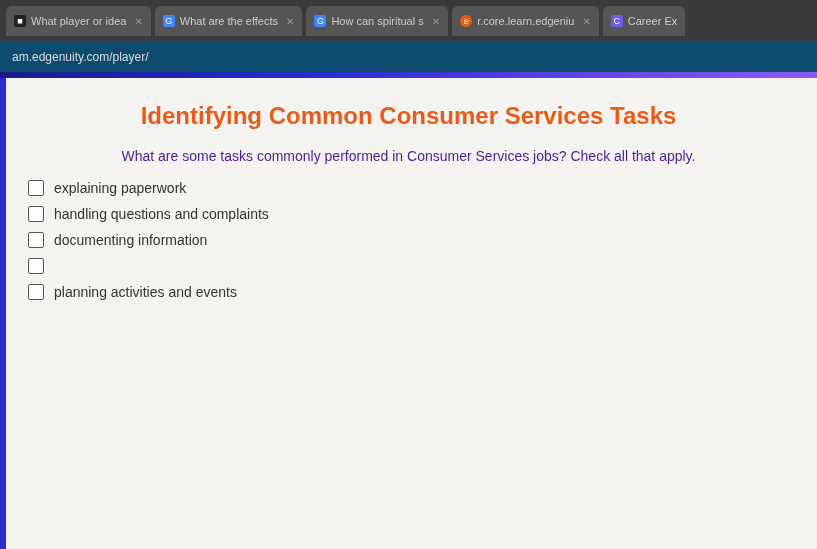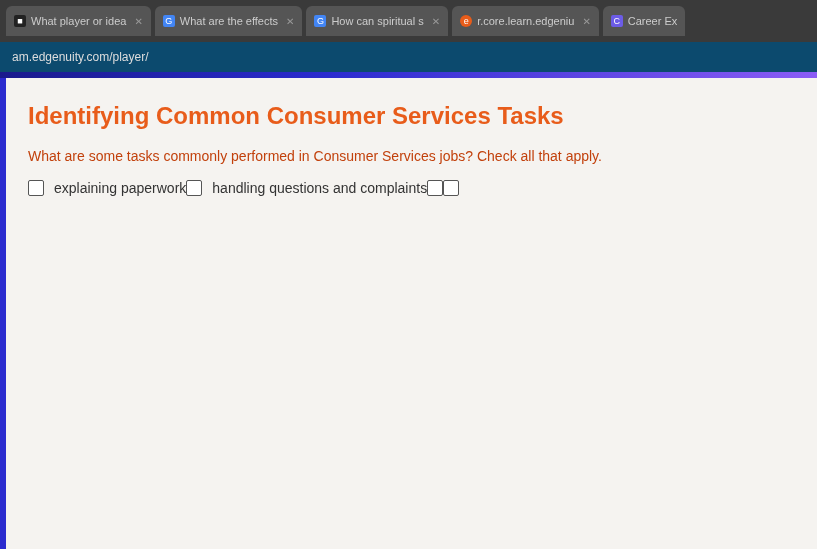--- a/index.html
+++ b/index.html
@@ -81,48 +81,50 @@
       height: 6px;
       background: linear-gradient(90deg, #1a1a8c 0%, #2b2bcf 40%, #8b5cf6 100%);
     }
 
     
     .content-area {
       background: #f5f3f0;
       padding: 24px 28px;
       height: calc(549px - 42px - 30px - 6px);
       position: relative;
+      text-align: center;
     }
 
     .left-accent {
       position: absolute;
       left: 0;
       top: 0;
       bottom: 0;
       width: 6px;
       background: #2b2bcf;
     }
 
     .page-title {
       font-size: 24px;
       font-weight: bold;
       color: #e85c1a;
       margin-bottom: 18px;
     }
 
     .question-text {
       font-size: 14px;
-      color: #c2410c;
+      color: #4c1d95;
       margin-bottom: 16px;
     }
 
     .checkbox-list {
       list-style: none;
       display: flex;
-      flex-direction: row;
+      flex-direction: column;
+      gap: 10px;
     }
 
     .checkbox-item {
       display: flex;
       align-items: center;
       gap: 10px;
       font-size: 14px;
       color: #333;
     }
 
@@ -182,18 +184,23 @@
     <li class="checkbox-item">
       <div class="checkbox-box"></div>
       <span>explaining paperwork</span>
     </li>
     <li class="checkbox-item">
       <div class="checkbox-box"></div>
       <span>handling questions and complaints</span>
     </li>
     <li class="checkbox-item">
       <div class="checkbox-box"></div>
-    </li>
-    <li class="checkbox-item">
-      <div class="checkbox-box"></div>
+      <span>documenting information</span>
+    </li>
+    <li class="checkbox-item">
+      <div class="checkbox-box"></div>
+    </li>
+    <li class="checkbox-item">
+      <div class="checkbox-box"></div>
+      <span>planning activities and events</span>
     </li>
   </ul>
 </div>
 
 </body></html>

